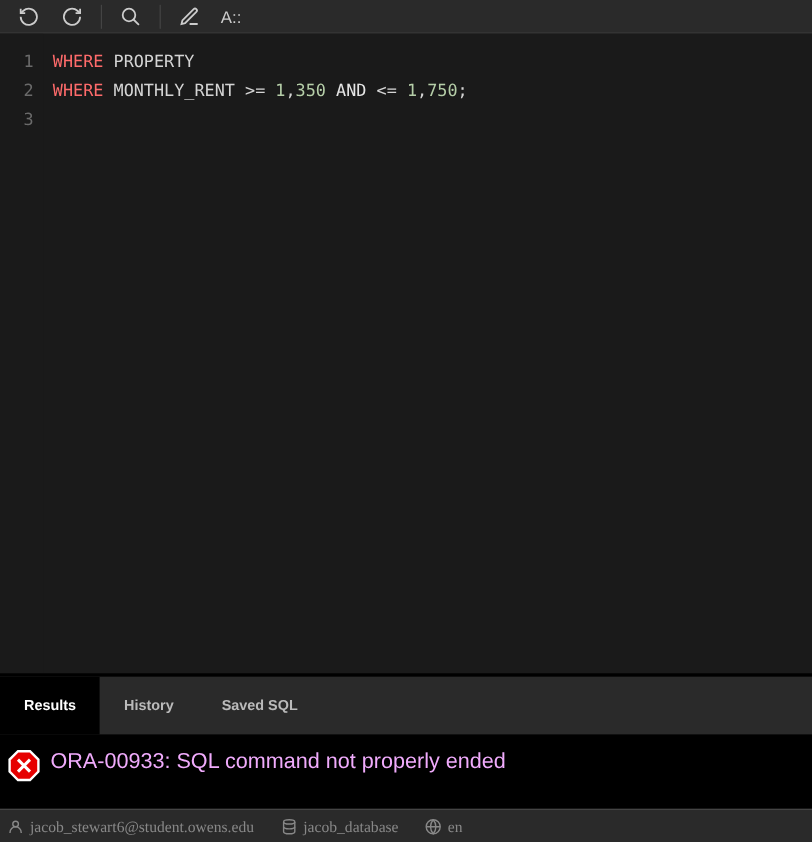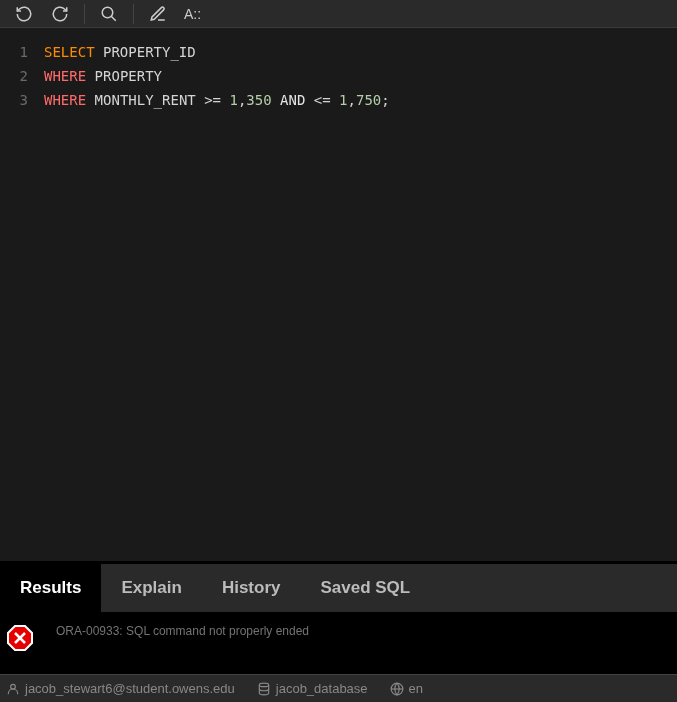--- a/index.html
+++ b/index.html
@@ -80,21 +80,21 @@
       display: flex;
       background: #2a2a2a;
       height: 48px;
       align-items: stretch;
     }
     .tab {
       padding: 0 20px;
       display: flex;
       align-items: center;
       color: #bbb;
-      font-size: 17px;
+      font-size: 12px;
       font-weight: 600;
       cursor: pointer;
     }
     .tab.active {
       background: #000;
       color: #fff;
     }
     .error-area {
       background: #000;
       padding: 10px 6px 22px 6px;
@@ -103,36 +103,36 @@
       gap: 8px;
       min-height: 56px;
     }
     .error-icon {
       width: 28px;
       height: 28px;
       flex-shrink: 0;
       margin-top: 2px;
     }
     .error-text {
-      color: #737373;
-      font-size: 12px;
+      color: #f0abfc;
+      font-size: 18px;
       padding-top: 2px;
-      margin-left: 14px;
     }
     .statusbar {
       height: 28px;
       background: #2a2a2a;
       border-top: 1px solid #444;
       display: flex;
       align-items: center;
       gap: 22px;
       padding: 0 6px;
       color: #888;
       font-size: 13px;
       overflow: hidden;
+      font-family: Liberation Serif, serif;
     }
     .status-item {
       display: flex;
       align-items: center;
       gap: 5px;
     }
     .status-item svg { flex-shrink: 0; }
   </style>
 </head>
 <body>
@@ -167,30 +167,28 @@
   <span class="toolbar-text">A::</span>
 </div>
 
 <div class="editor">
   <div class="gutter" id="gutter">
       <div>1</div>
       <div>2</div>
       <div>3</div>
     </div>
   <div class="code" id="code">
-      <div class="code-line"><span class="kw-select">SELECT</span><span> </span><span class="ident">PROPERTY_ID</span></div>
       <div class="code-line"><span class="kw-from">WHERE</span><span> </span><span class="ident">PROPERTY</span></div>
       <div class="code-line"><span class="kw-where">WHERE</span><span> </span><span class="ident">MONTHLY_RENT</span><span class="op"> &gt;= </span><span class="num-part">1</span><span class="op">,</span><span class="num-part">350</span><span> </span><span class="kw-and">AND</span><span class="op"> &lt;= </span><span class="num-part">1</span><span class="op">,</span><span class="num-part">750</span><span class="op">;</span></div>
     </div>
 </div>
 
 <div class="bottom-panel">
   <div class="tabs" id="tabs">
       <div class="tab active">Results</div>
-      <div class="tab">Explain</div>
       <div class="tab">History</div>
       <div class="tab">Saved SQL</div>
     </div>
   <div class="error-area">
     <div class="error-icon">
       <svg width="28" height="28" viewBox="0 0 28 28">
         <polygon points="9,2 19,2 26,9 26,19 19,26 9,26 2,19 2,9" fill="#e60000" stroke="#fff" stroke-width="2"></polygon>
         <line x1="9" y1="9" x2="19" y2="19" stroke="#fff" stroke-width="2.5"></line>
         <line x1="19" y1="9" x2="9" y2="19" stroke="#fff" stroke-width="2.5"></line>
       </svg>

